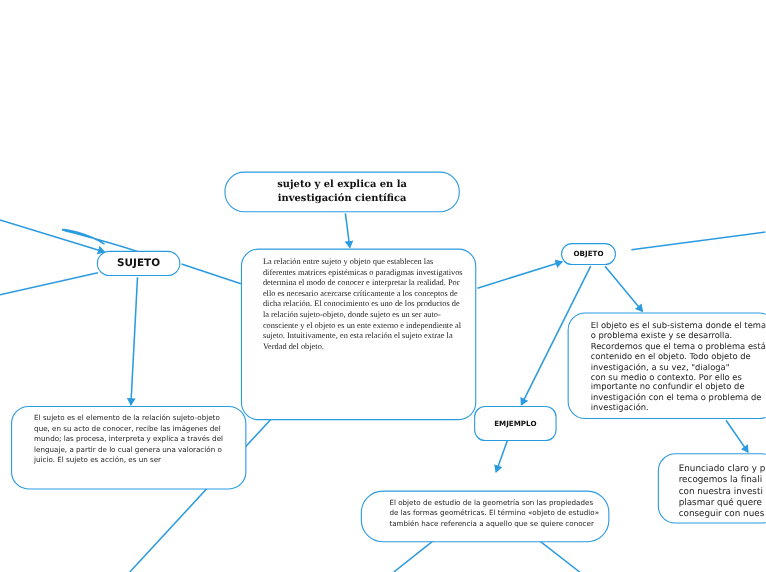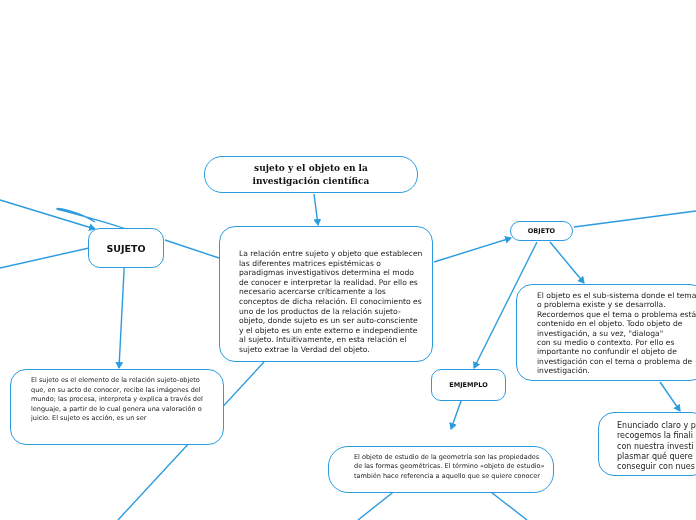--- a/index.html
+++ b/index.html
@@ -13,28 +13,28 @@
       position: absolute; box-sizing: border-box;
       border: 1.3px solid #2b9be0; background: #ffffff;
       color: #222;
     }
     .pill { border-radius: 16px; display: flex; align-items: center; justify-content: center; text-align: center; }
     .title-node {
       left: 204px; top: 156px; width: 214px; height: 37px; border-radius: 18px;
       font-family: "DejaVu Serif", serif; font-weight: bold; font-size: 9px; line-height: 13px; color: #111;
       padding: 0 20px;
     }
-    .sujeto-node { left: 88px; top: 228px; width: 76px; height: 40px; border-radius: 12px; font-weight: bold; font-size: 9.5px; color: #111; }
-    .objeto-node { left: 510px; top: 221px; width: 63px; height: 20px; border-radius: 10px; font-weight: bold; font-size: 6.5px; color: #111; }
+    .sujeto-node { left: 88px; top: 228px; width: 76px; height: 23px; border-radius: 12px; font-weight: bold; font-size: 9.5px; color: #111; }
+    .objeto-node { left: 510px; top: 221px; width: 50px; height: 20px; border-radius: 10px; font-weight: bold; font-size: 6.5px; color: #111; }
     .ejemplo-node { left: 431px; top: 369px; width: 75px; height: 32px; border-radius: 10px; font-weight: bold; font-size: 6.5px; color: #111; }
     .text-node {
       font-size: 7.6px; line-height: 9.6px; color: #222;
       padding: 6px 10px 6px 20px;
     }
-    .center-node { left: 219px; top: 226px; width: 214px; height: 136px; border-radius: 16px; padding: 22px 8px 6px 19px; }
+    .center-node { left: 219px; top: 226px; width: 214px; height: 156px; border-radius: 16px; padding: 6px 8px 6px 19px; font-family: Liberation Serif, serif; }
     .sujeto-text { left: 10px; top: 369px; width: 214px; height: 76px; border-radius: 16px; font-size: 6.5px; line-height: 9.6px; padding: 6px 8px 6px 20px; }
     .objeto-text { left: 516px; top: 284px; width: 190px; height: 97px; border-radius: 16px; font-size: 7.6px; line-height: 9.4px; padding: 6px 6px 6px 20px; white-space: nowrap; overflow: hidden; }
     .enunciado-text { left: 598px; top: 412px; width: 110px; height: 64px; border-radius: 16px; font-size: 8px; line-height: 10.3px; padding: 8px 4px 6px 18px; white-space: nowrap; overflow: hidden; }
     .geometria-text { left: 328px; top: 430px; width: 226px; height: 47px; border-radius: 20px; font-size: 6.5px; line-height: 9.4px; padding: 6px 8px 6px 25px; margin-top: 16px; }
     .text-line { display: block; }
   </style>
 </head>
 <body>
 
 <svg id="edges" viewBox="0 0 696 520" xmlns="http://www.w3.org/2000/svg">
@@ -71,21 +71,21 @@
     <line x1="465" y1="390" x2="451" y2="429" marker-end="url(#arrow)"></line>
 
     <line x1="411" y1="478" x2="358" y2="520"></line>
     <line x1="473" y1="478" x2="527" y2="520"></line>
 
     <line x1="186" y1="432" x2="182" y2="436"></line>
   </g>
 </svg>
 
 <div class="node pill title-node">
-  <span>sujeto y el objeto en la investigación científica</span>
+  <span>sujeto y el explica en la investigación científica</span>
 </div>
 
 <div class="node pill sujeto-node">
   <span>SUJETO</span>
 </div>
 
 <div class="node text-node center-node">
   <span>La relación entre sujeto y objeto que establecen las diferentes matrices epistémicas o paradigmas investigativos determina el modo de conocer e interpretar la realidad. Por ello es necesario acercarse críticamente a los conceptos de dicha relación. El conocimiento es uno de los productos de la relación sujeto-objeto, donde sujeto es un ser auto-consciente y el objeto es un ente externo e independiente al sujeto. Intuitivamente, en esta relación el sujeto extrae la Verdad del objeto.</span>
 </div>
 

